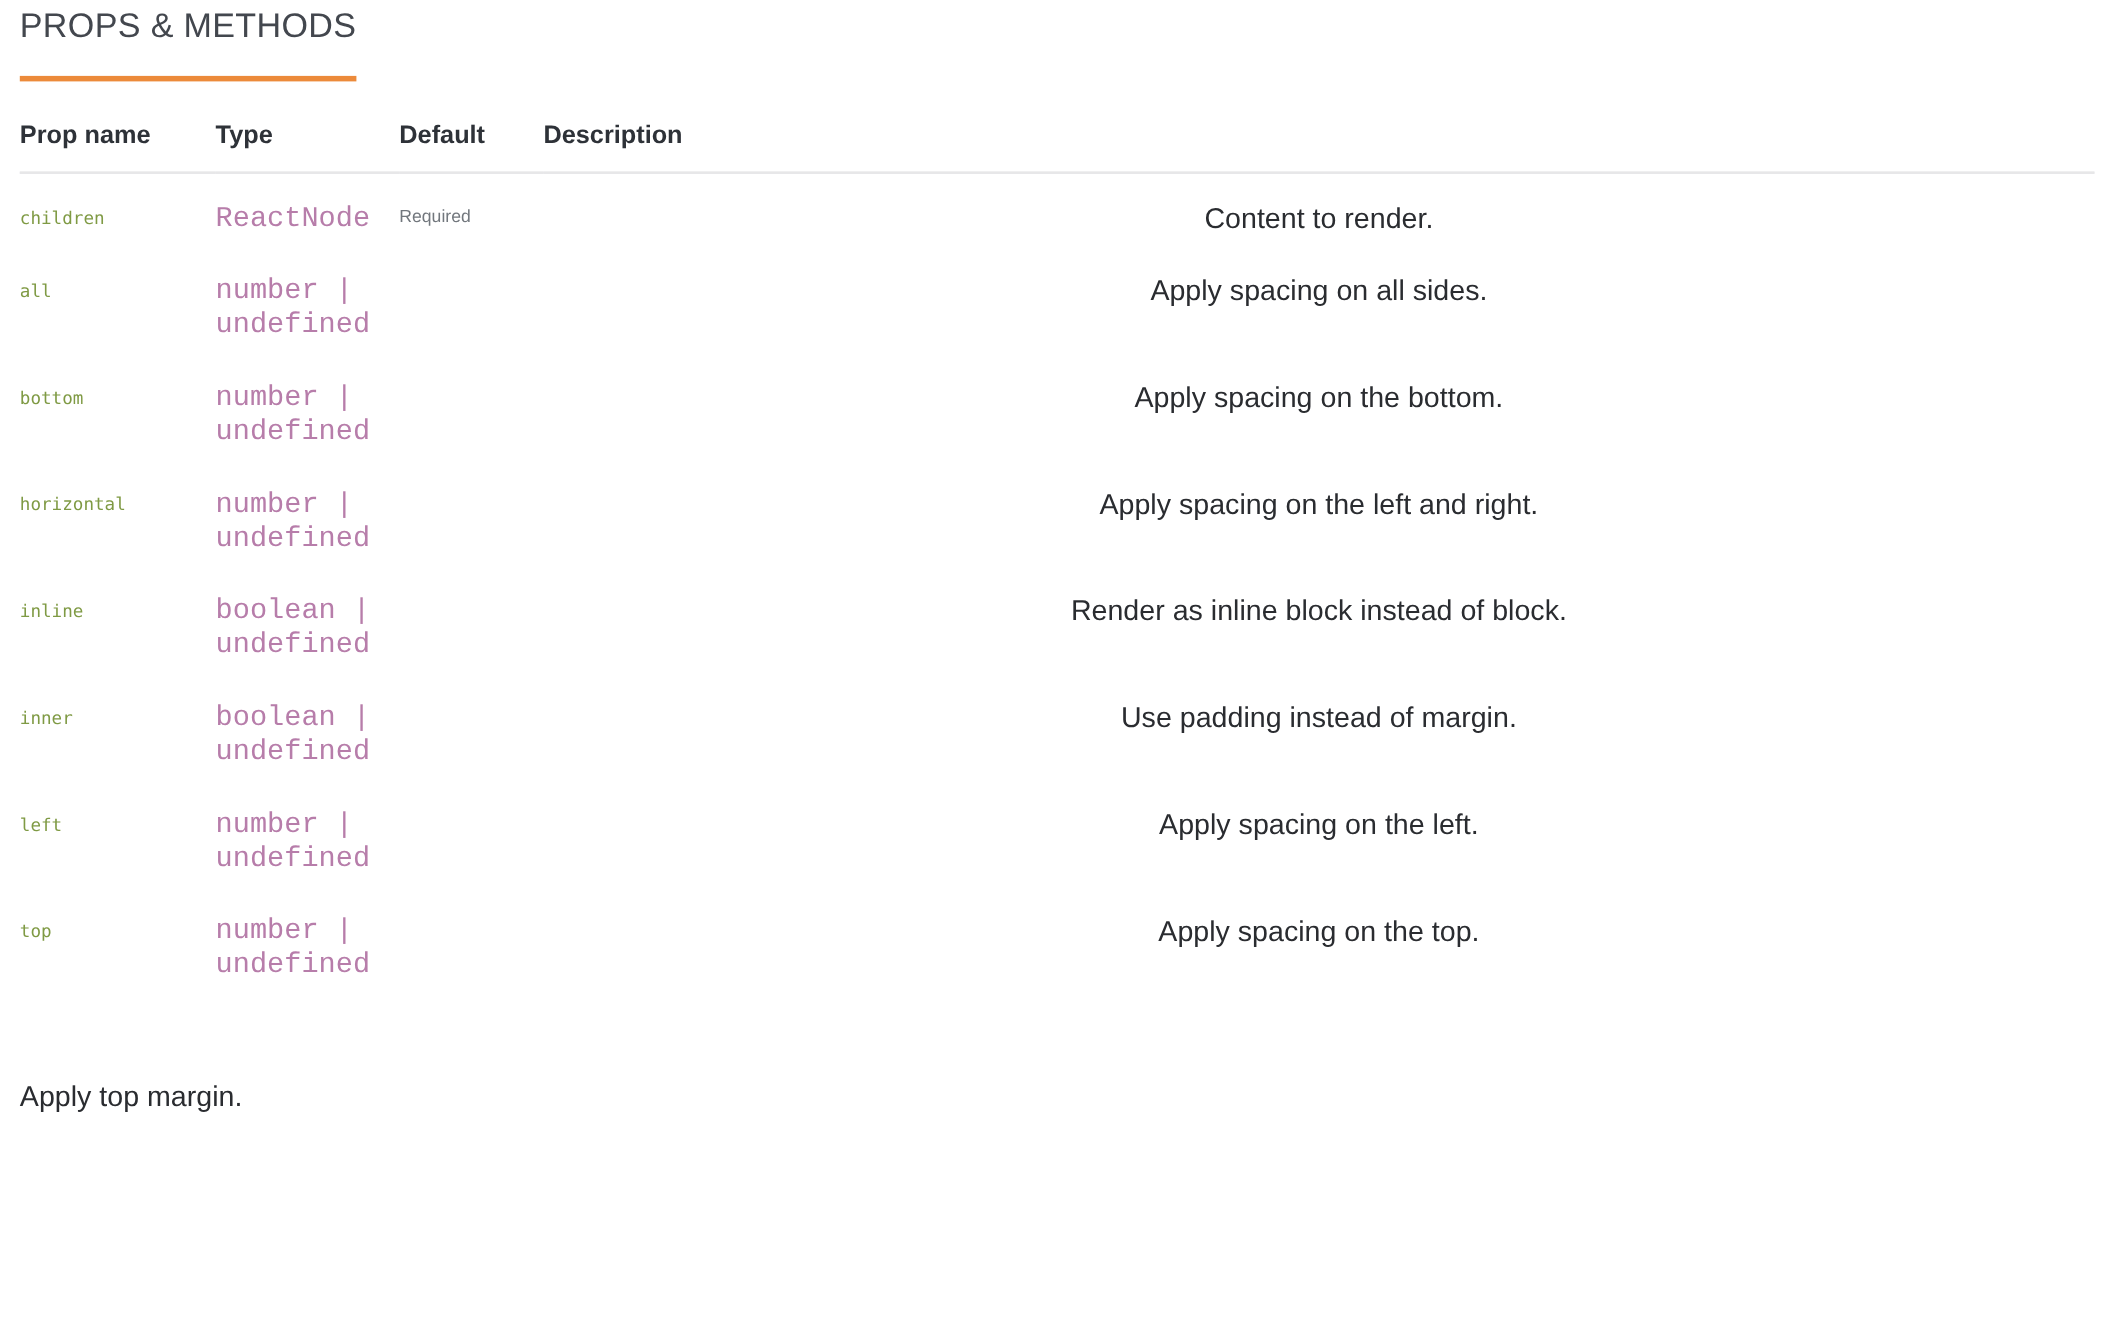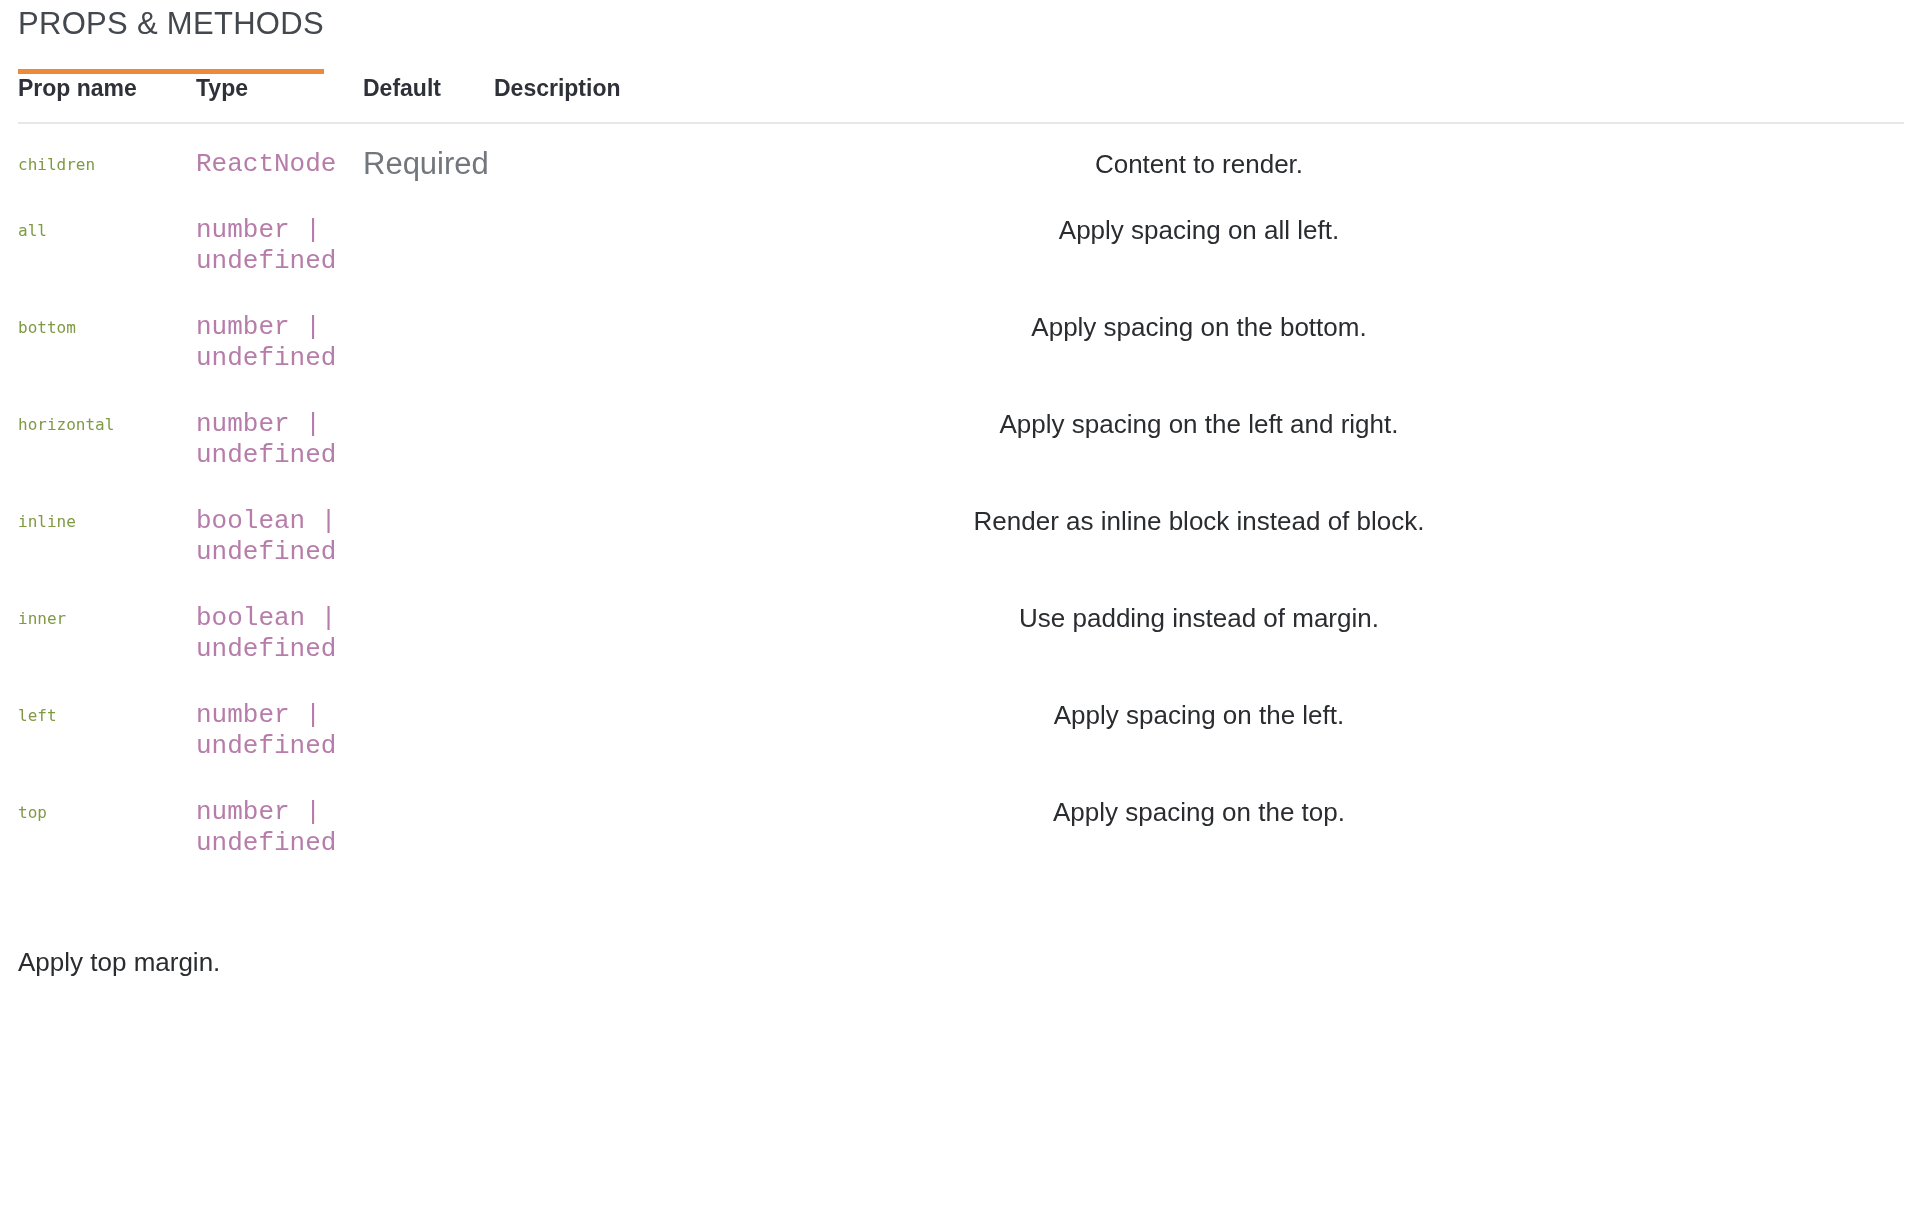--- a/index.html
+++ b/index.html
@@ -31,20 +31,21 @@
     display: inline-block;
     margin: 0;
     font-size: 31px;
     font-weight: 500;
     letter-spacing: 0.3px;
     color: var(--color-title);
     padding-bottom: 27px;
     border-bottom: 5px solid var(--accent-orange);
   }
   table.props-table {
+    margin-top: 34px;
     width: 100%;
     border-collapse: collapse;
     table-layout: fixed;
   }
   col.c-prop    { width: 178px; }
   col.c-type    { width: 167px; }
   col.c-default { width: 131px; }
   col.c-desc    { width: auto; }
   table.props-table th {
     text-align: left;
@@ -67,21 +68,21 @@
     word-break: keep-all;
   }
   td.cell-type {
     font-family: Liberation Mono, monospace;
     font-size: 26px;
     line-height: 31px;
     color: var(--color-prop-type);
     padding-right: 14px;
   }
   td.cell-default {
-    font-size: 31px;
+    font-size: 16px;
     line-height: 29px;
     color: var(--color-required);
   }
   td.cell-desc {
     font-size: 26px;
     line-height: 31px;
     color: var(--color-body);
     text-align: center;
   }
   .footer-note {
@@ -117,21 +118,21 @@
       <tr>
         <td class="cell-prop">children</td>
         <td class="cell-type">ReactNode</td>
         <td class="cell-default">Required</td>
         <td class="cell-desc">Content to render.</td>
       </tr>
       <tr>
         <td class="cell-prop">all</td>
         <td class="cell-type">number | undefined</td>
         <td class="cell-default"></td>
-        <td class="cell-desc">Apply spacing on all left.</td>
+        <td class="cell-desc">Apply spacing on all sides.</td>
       </tr>
       <tr>
         <td class="cell-prop">bottom</td>
         <td class="cell-type">number | undefined</td>
         <td class="cell-default"></td>
         <td class="cell-desc">Apply spacing on the bottom.</td>
       </tr>
       <tr>
         <td class="cell-prop">horizontal</td>
         <td class="cell-type">number | undefined</td>

